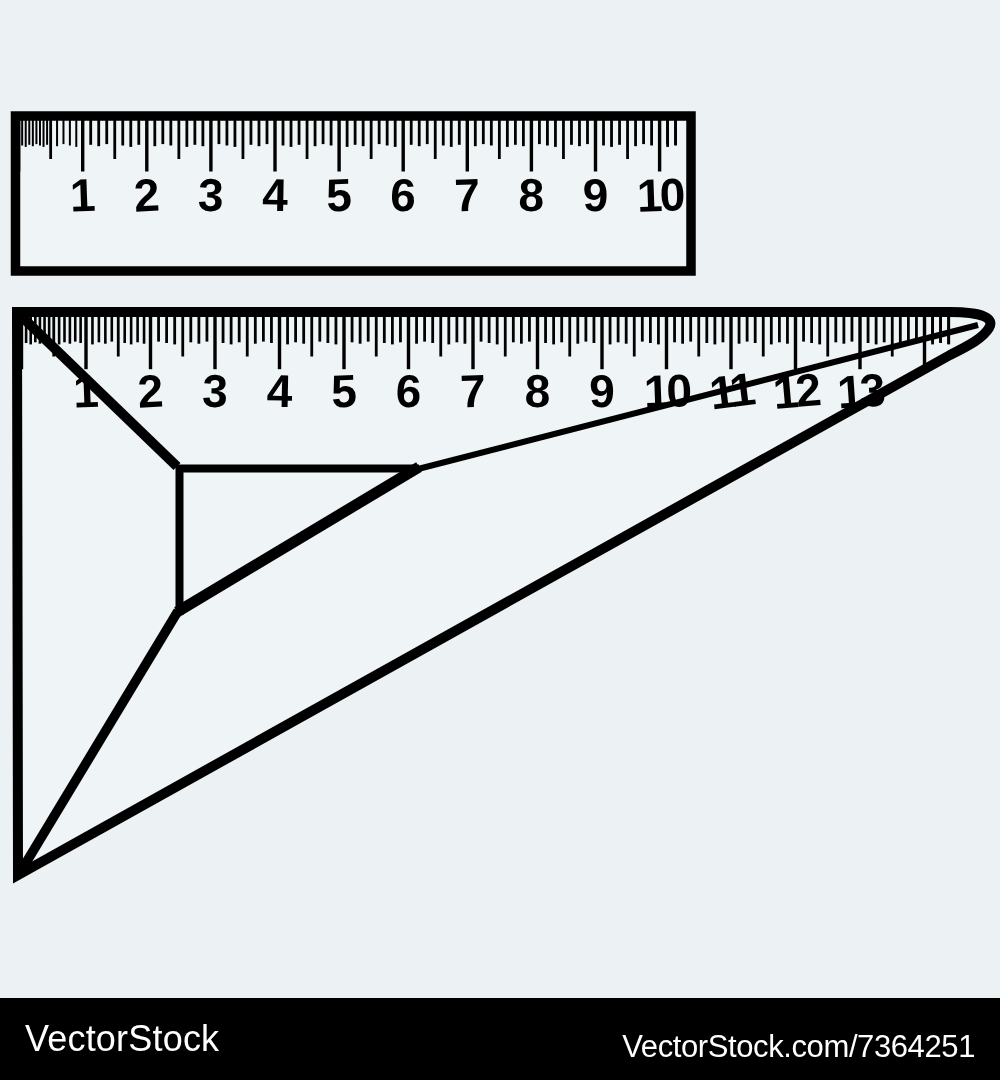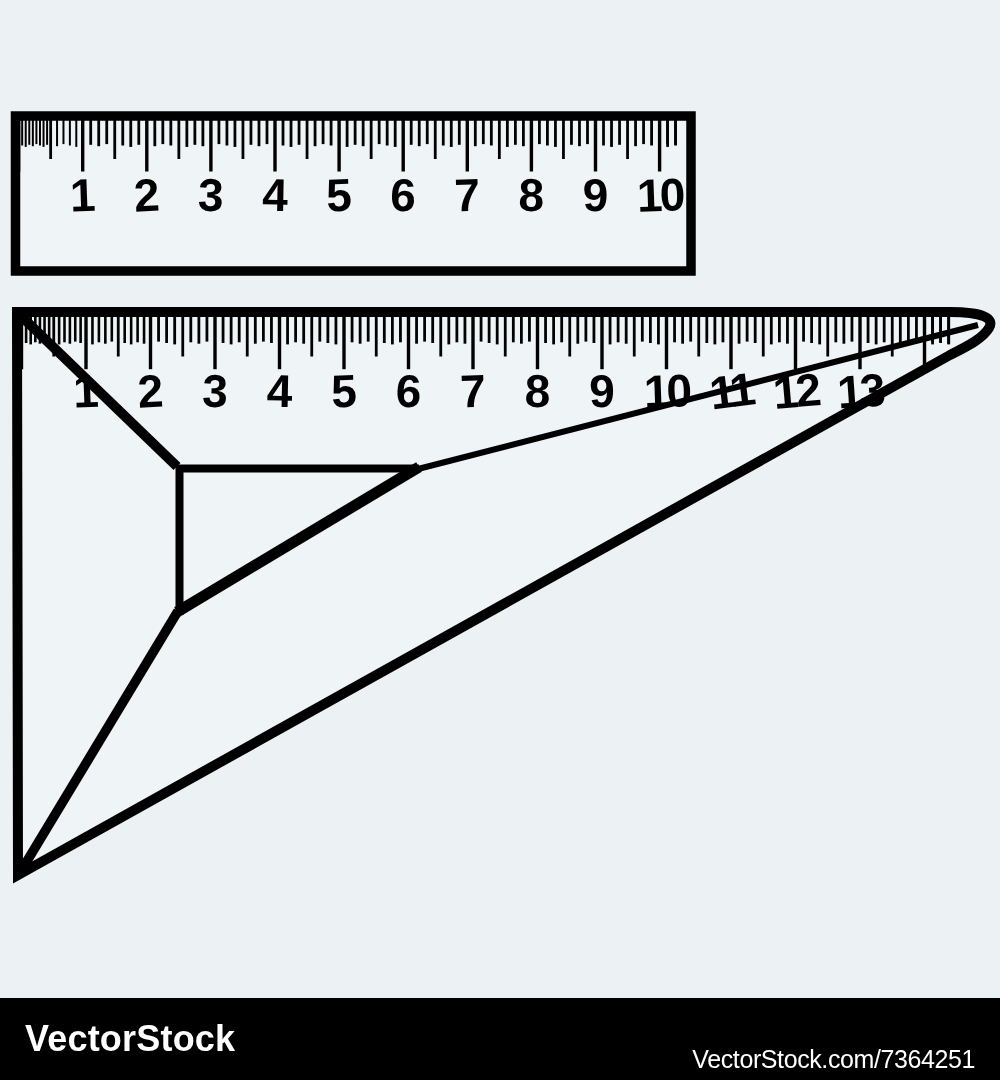--- a/index.html
+++ b/index.html
@@ -1,22 +1,22 @@
 <!DOCTYPE html>
 <html><head>
 <meta charset="utf-8">
 <style>
   html,body { margin:0; padding:0; }
   body { width:1000px; height:1080px; background:#ecf2f4; overflow:hidden;
          font-family:"Liberation Sans", sans-serif; }
   .digits text { font-family:"Liberation Sans", sans-serif; font-weight:bold;
                   font-size:46px; fill:#000000; text-anchor:middle; }
   #bar { position:absolute; left:0; top:998px; width:1000px; height:82px; background:#000; }
-  #vslogo { position:absolute; left:25px; top:1017.5px; color:#fff; font-size:36px; letter-spacing:0.2px;font-weight:bold; }
-  #vsid   { position:absolute; right:25px; top:1028.5px; color:#fff; font-size:25px; letter-spacing:-0.4px;margin-top:16px; }
+  #vslogo { position:absolute; left:25px; top:1017.5px; color:#fff; font-size:36px; letter-spacing:0.2px; }
+  #vsid   { position:absolute; right:25px; top:1028.5px; color:#fff; font-size:31px; letter-spacing:-0.4px; }
 </style>
 </head>
 <body>
 <svg width="1000" height="1080" viewBox="0 0 1000 1080" xmlns="http://www.w3.org/2000/svg" style="position:absolute;left:0;top:0">
 
 <rect x="0" y="0" width="1000" height="1080" fill="#ecf2f4"></rect>
 
 <rect x="15.5" y="116.0" width="675.5" height="155.0" fill="#eff4f6" stroke="#000000" stroke-width="9.5"></rect>
 
 <g stroke="#000000">

